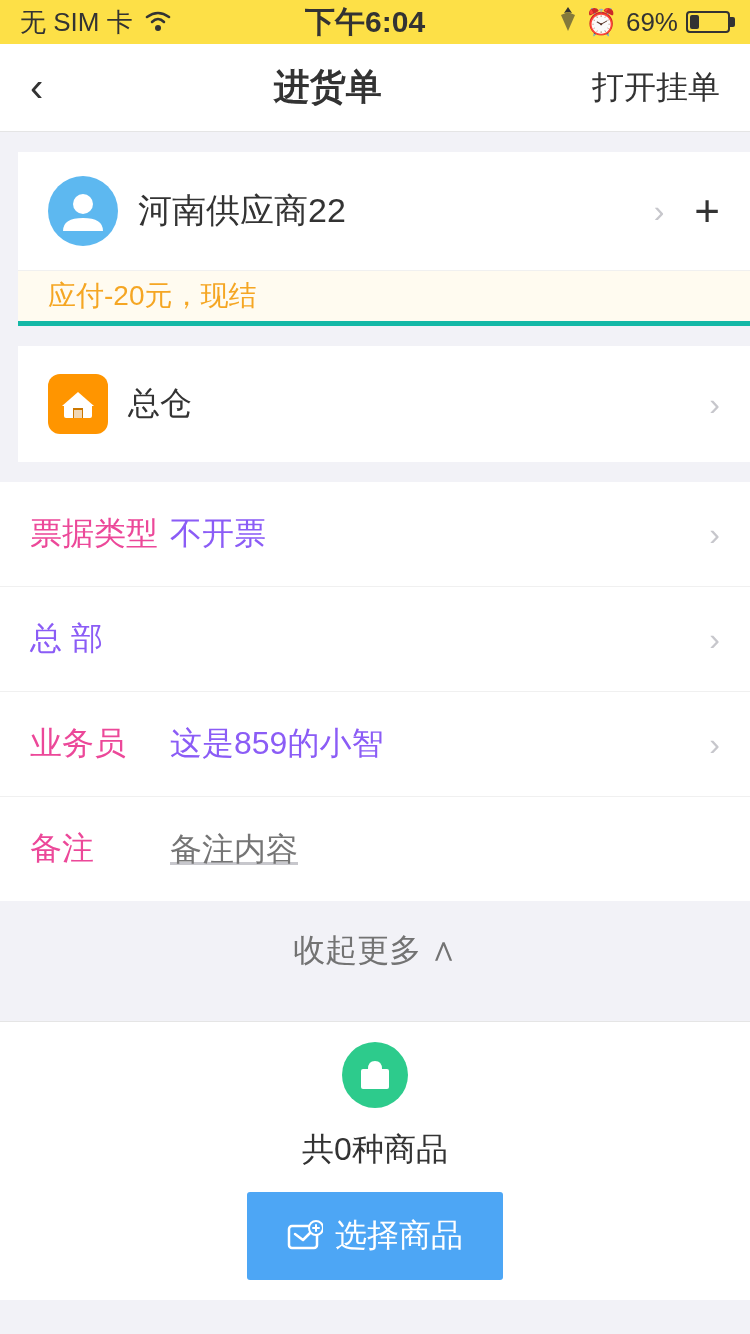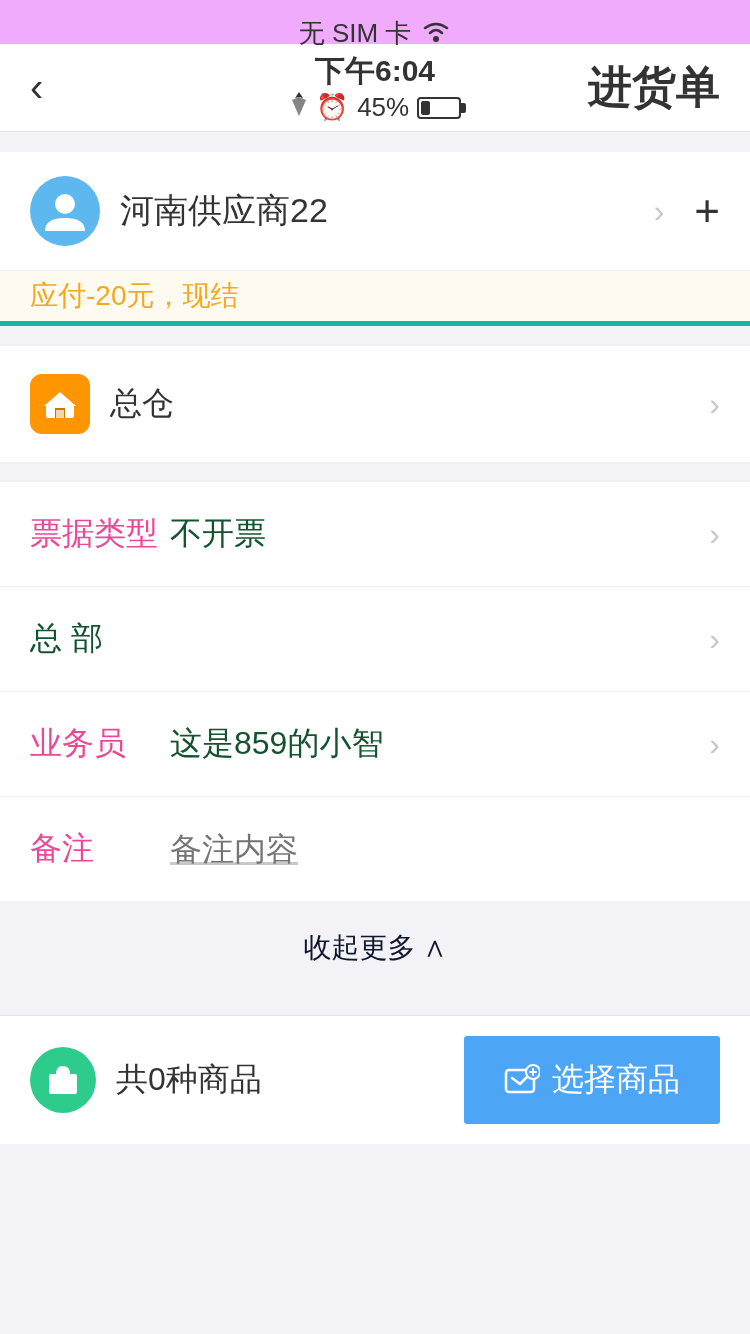--- a/index.html
+++ b/index.html
@@ -9,28 +9,27 @@
       min-height: 1334px;
       font-family: -apple-system, 'PingFang SC', 'Helvetica Neue', Arial, sans-serif;
       background: #f2f2f7;
       font-size: 32px;
       color: #333;
     }
 
     
     .status-bar {
       height: 44px;
-      background: #f0abfc;
+      background: #fde047;
       display: flex;
       align-items: center;
       justify-content: space-between;
-      padding: 16px 20px;
+      padding: 0 20px;
       font-size: 28px;
       font-weight: 500;
-      flex-direction: column;
     }
     .status-left {
       display: flex;
       align-items: center;
       gap: 10px;
       font-size: 26px;
     }
     .status-center {
       font-size: 30px;
       font-weight: 600;
@@ -80,40 +79,41 @@
       padding: 0 30px;
       border-bottom: 1px solid #e5e5e5;
     }
     .nav-back {
       font-size: 40px;
       color: #333;
       cursor: pointer;
       padding: 10px 20px 10px 0;
     }
     .nav-title {
-      font-size: 44px;
+      font-size: 36px;
       font-weight: 600;
       color: #333;
     }
     .nav-action {
       font-size: 32px;
       color: #333;
       cursor: pointer;
     }
 
     
     .section-gap {
       height: 20px;
       background: #f2f2f7;
     }
 
     
     .card {
       background: #fff;
       margin-bottom: 0;
+      margin-left: 18px;
     }
 
     
     .supplier-row {
       display: flex;
       align-items: center;
       padding: 24px 30px;
       background: #fff;
       border-bottom: 1px solid #f0f0f0;
     }
@@ -207,51 +207,52 @@
       border-bottom: none;
     }
     .form-label {
       font-size: 32px;
       color: #ec4899;
       width: 140px;
       flex-shrink: 0;
     }
     .form-value {
       font-size: 32px;
-      color: #14532d;
+      color: #8b5cf6;
       flex: 1;
     }
     .form-input {
       border: none;
       outline: none;
       font-size: 32px;
       color: #c7c7cc;
       flex: 1;
       background: transparent;
       text-decoration: underline;
     }
 
     
     .collapse-row {
       background: #f2f2f7;
       padding: 28px;
       text-align: center;
-      font-size: 28px;
-      color: #0f172a;
+      font-size: 32px;
+      color: #737373;
       cursor: pointer;
     }
 
     
     .footer-bar {
       background: #fff;
       display: flex;
       align-items: center;
-      padding: 20px 30px;
+      padding: 20px 15px;
       gap: 20px;
       border-top: 1px solid #e5e5e5;
+      flex-direction: column;
     }
     .product-icon {
       width: 66px;
       height: 66px;
       border-radius: 50%;
       background: #2dcb8c;
       display: flex;
       align-items: center;
       justify-content: center;
       flex-shrink: 0;
@@ -298,30 +299,31 @@
   </div>
   <div class="status-center">下午6:04</div>
   <div class="status-right">
     <span>
       <svg width="20" height="24" viewBox="0 0 20 24" fill="#333">
         <path d="M10 0 L14 6 L10 5 L6 6 Z"></path>
         <path d="M10 5 L17 8 L10 24 L3 8 Z" opacity="0.6"></path>
       </svg>
     </span>
     <span>⏰</span>
-    <span>45%</span>
+    <span>69%</span>
     <span class="battery">
       <span class="battery-fill"></span>
     </span>
   </div>
 </div>
 
 <div class="nav-bar">
   <span class="nav-back">‹</span>
   <span class="nav-title">进货单</span>
+  <span class="nav-action">打开挂单</span>
 </div>
 
 <div class="section-gap"></div>
 
 <div class="card">
   <div class="supplier-row">
     <div class="supplier-avatar">
       <svg class="avatar-icon" viewBox="0 0 50 50" fill="none">
         <circle cx="25" cy="18" r="10" fill="white"></circle>
         <path d="M5 45 Q5 32 25 32 Q45 32 45 45" fill="white"></path>

